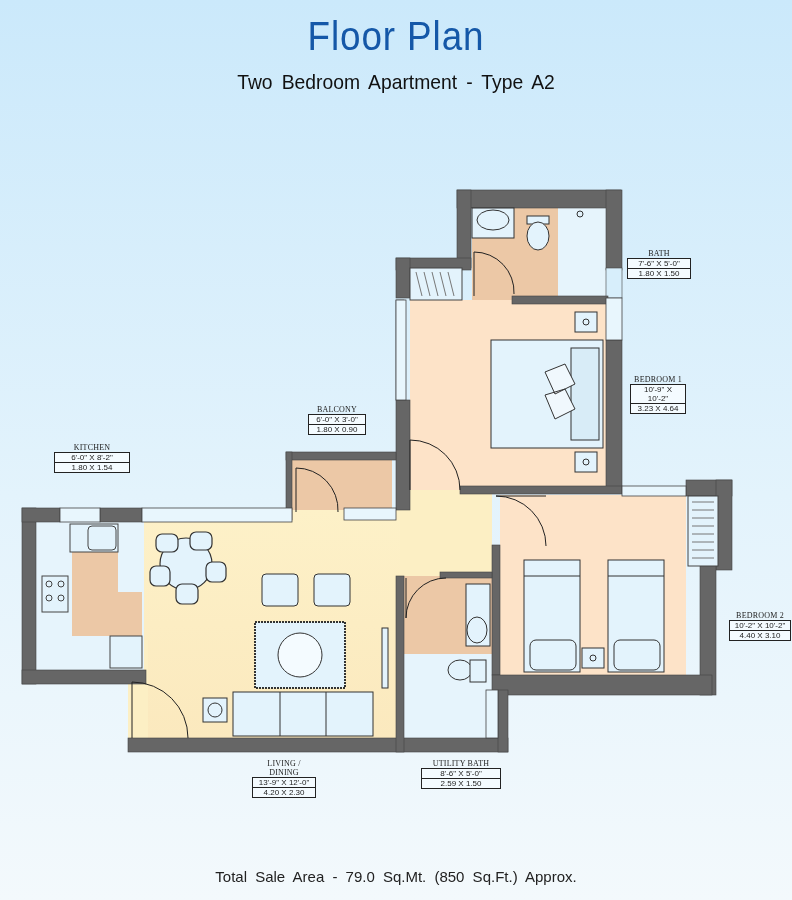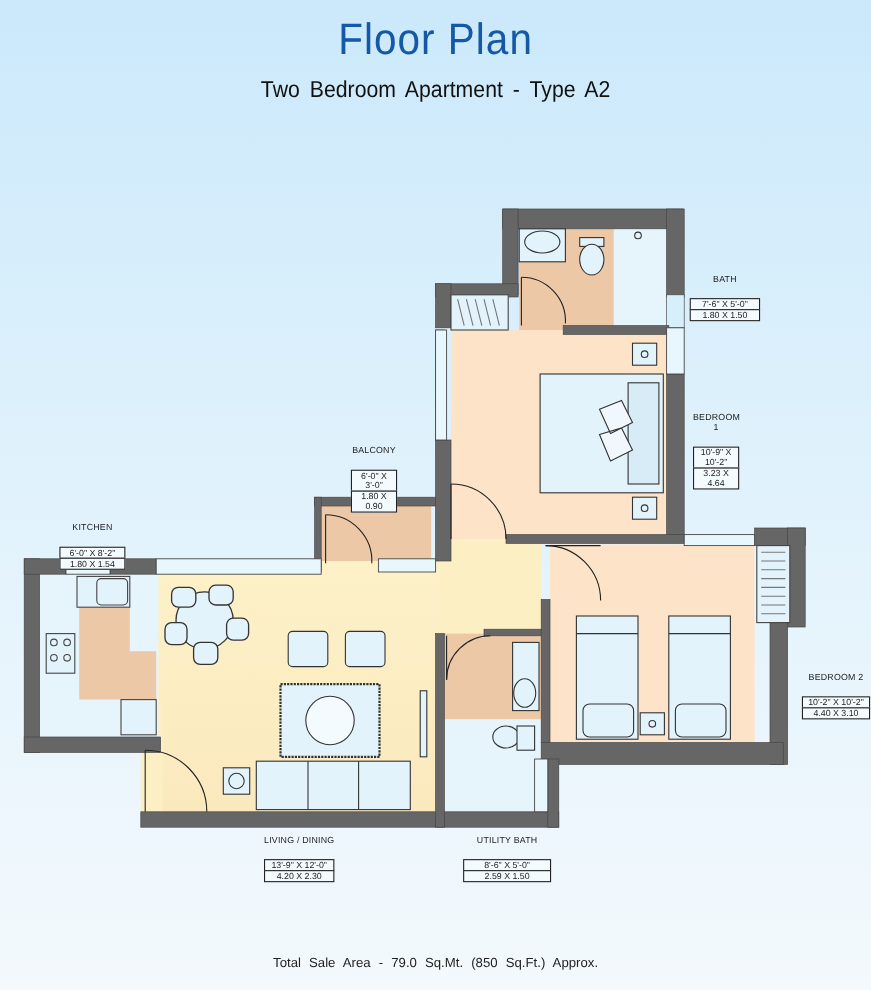--- a/index.html
+++ b/index.html
@@ -4,24 +4,24 @@
 <style>
   html,body{margin:0;padding:0;}
   body{width:792px;height:900px;overflow:hidden;
     background:linear-gradient(180deg,#cbe9fb 0%,#e3f3fc 55%,#f3f9fc 100%);
     font-family:"Liberation Sans",sans-serif;position:relative;}
   .title{position:absolute;left:0;width:792px;top:14px;text-align:center;
     font-size:40px;color:#1558a8;letter-spacing:1px;transform:scaleX(0.92);}
   .subtitle{position:absolute;left:0;width:792px;top:70px;text-align:center;
     font-size:21px;color:#111;word-spacing:4px;transform:scaleX(0.92);}
   .footer{position:absolute;left:0;width:792px;top:868px;text-align:center;
-    font-size:12px;color:#222;word-spacing:4px;}
+    font-size:15px;color:#222;word-spacing:4px;}
   svg.plan{position:absolute;left:0;top:0;}
   .lbl{position:absolute;font-size:8px;color:#222;text-align:center;}
-  .lbl .name{display:block;margin-bottom:14px;letter-spacing:0.2px;}
+  .lbl .name{display:block;margin-bottom:1px;letter-spacing:0.2px;font-family:Liberation Serif, serif;}
   .lbl .box{display:block;border:1px solid #222;background:#f4fbff;
     line-height:9px;padding:0 2px;margin-top:-1px;}
 </style>
 </head>
 <body>
 
 <div class="title">Floor Plan</div>
 <div class="subtitle">Two Bedroom Apartment - Type A2</div>
 
 <svg class="plan" width="792" height="900" viewBox="0 0 792 900">
@@ -192,41 +192,41 @@
       <circle cx="215" cy="710" r="7"></circle>
     <rect x="382" y="628" width="6" height="60"></rect>
   </g>
 </svg>
 
 <div class="lbl" style="left:627px;top:249px;width:64px;">
   <span class="name">BATH</span>
   <span class="box">7'-6" X 5'-0"</span>
   <span class="box">1.80 X 1.50</span>
 </div>
-<div class="lbl" style="left:630px;top:375px;width:42px;">
+<div class="lbl" style="left:630px;top:375px;width:56px;">
   <span class="name">BEDROOM 1</span>
   <span class="box">10'-9" X 10'-2"</span>
   <span class="box">3.23 X 4.64</span>
 </div>
-<div class="lbl" style="left:319px;top:405px;width:42px;">
+<div class="lbl" style="left:308px;top:405px;width:58px;">
   <span class="name">BALCONY</span>
   <span class="box">6'-0" X 3'-0"</span>
   <span class="box">1.80 X 0.90</span>
 </div>
-<div class="lbl" style="left:54px;top:475px;width:60px;">
+<div class="lbl" style="left:54px;top:443px;width:76px;">
   <span class="name">KITCHEN</span>
   <span class="box">6'-0" X 8'-2"</span>
   <span class="box">1.80 X 1.54</span>
 </div>
 <div class="lbl" style="left:715px;top:611px;width:62px;padding-left:14px;">
   <span class="name">BEDROOM 2</span>
   <span class="box">10'-2" X 10'-2"</span>
   <span class="box">4.40 X 3.10</span>
 </div>
-<div class="lbl" style="left:224px;top:759px;width:64px;padding-left:16px;">
+<div class="lbl" style="left:236px;top:759px;width:64px;padding-left:16px;">
   <span class="name">LIVING / DINING</span>
   <span class="box">13'-9" X 12'-0"</span>
   <span class="box">4.20 X 2.30</span>
 </div>
 <div class="lbl" style="left:421px;top:759px;width:80px;">
   <span class="name">UTILITY BATH</span>
   <span class="box">8'-6" X 5'-0"</span>
   <span class="box">2.59 X 1.50</span>
 </div>
 

